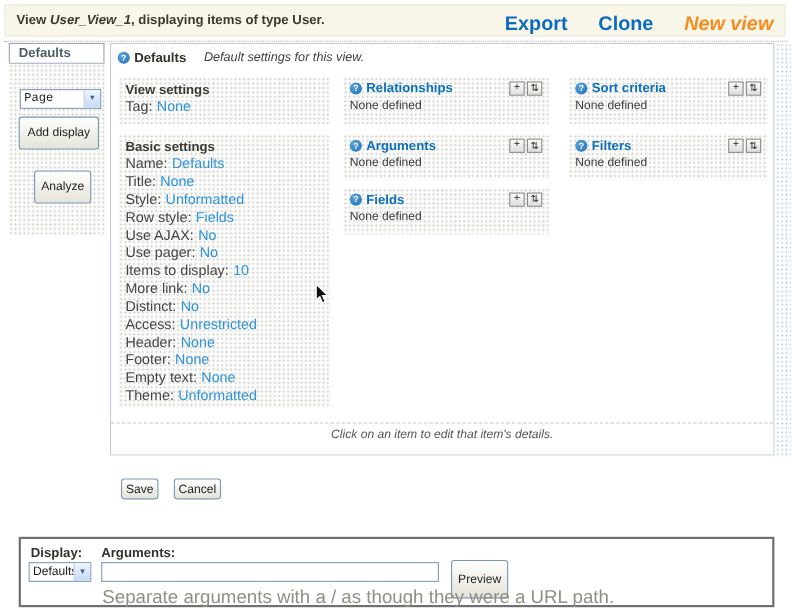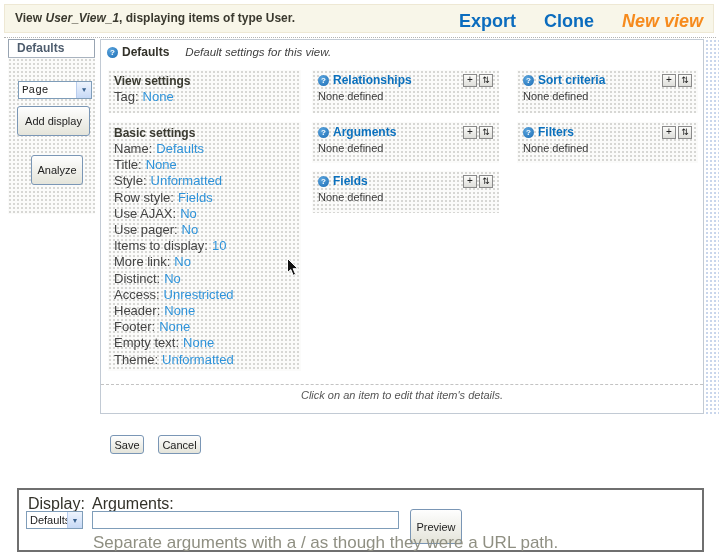--- a/index.html
+++ b/index.html
@@ -111,21 +111,21 @@
     border-top:1px dashed #c3c3c3; text-align:center;
     font-style:italic; color:#555; padding-top:4px; font-size:11px; background:#fff;
   }
 
   
   #btn-save   { position:absolute; left:110px; top:435px; width:34px; height:19px; }
   #btn-cancel { position:absolute; left:158px; top:435px; width:43px; height:19px; }
 
   
   #preview-box { position:absolute; left:17px; top:488px; width:687px; height:64px; border:2px solid #6f6f6f; background:#fff; }
-  .pf-label { position:absolute; top:5px; font-weight:normal; font-size:16px; color:#33322a; }
+  .pf-label { position:absolute; top:5px; font-weight:bold; font-size:12px; color:#33322a; }
   #pf-display-label { left:9px; }
   #pf-args-label { left:73px; }
   #pf-select { left:7px; top:21px; width:57px; }
   #pf-input {
     position:absolute; left:73px; top:21px; width:307px; height:18px;
     border:1px solid #7f9db9; font:11px "Liberation Sans",sans-serif; padding:1px 3px;
   }
   #pf-preview { position:absolute; left:391px; top:19px; width:52px; height:35px; }
   #pf-help { position:absolute; left:74px; top:43px; color:#8f8f82; font-size:17px; }
 

